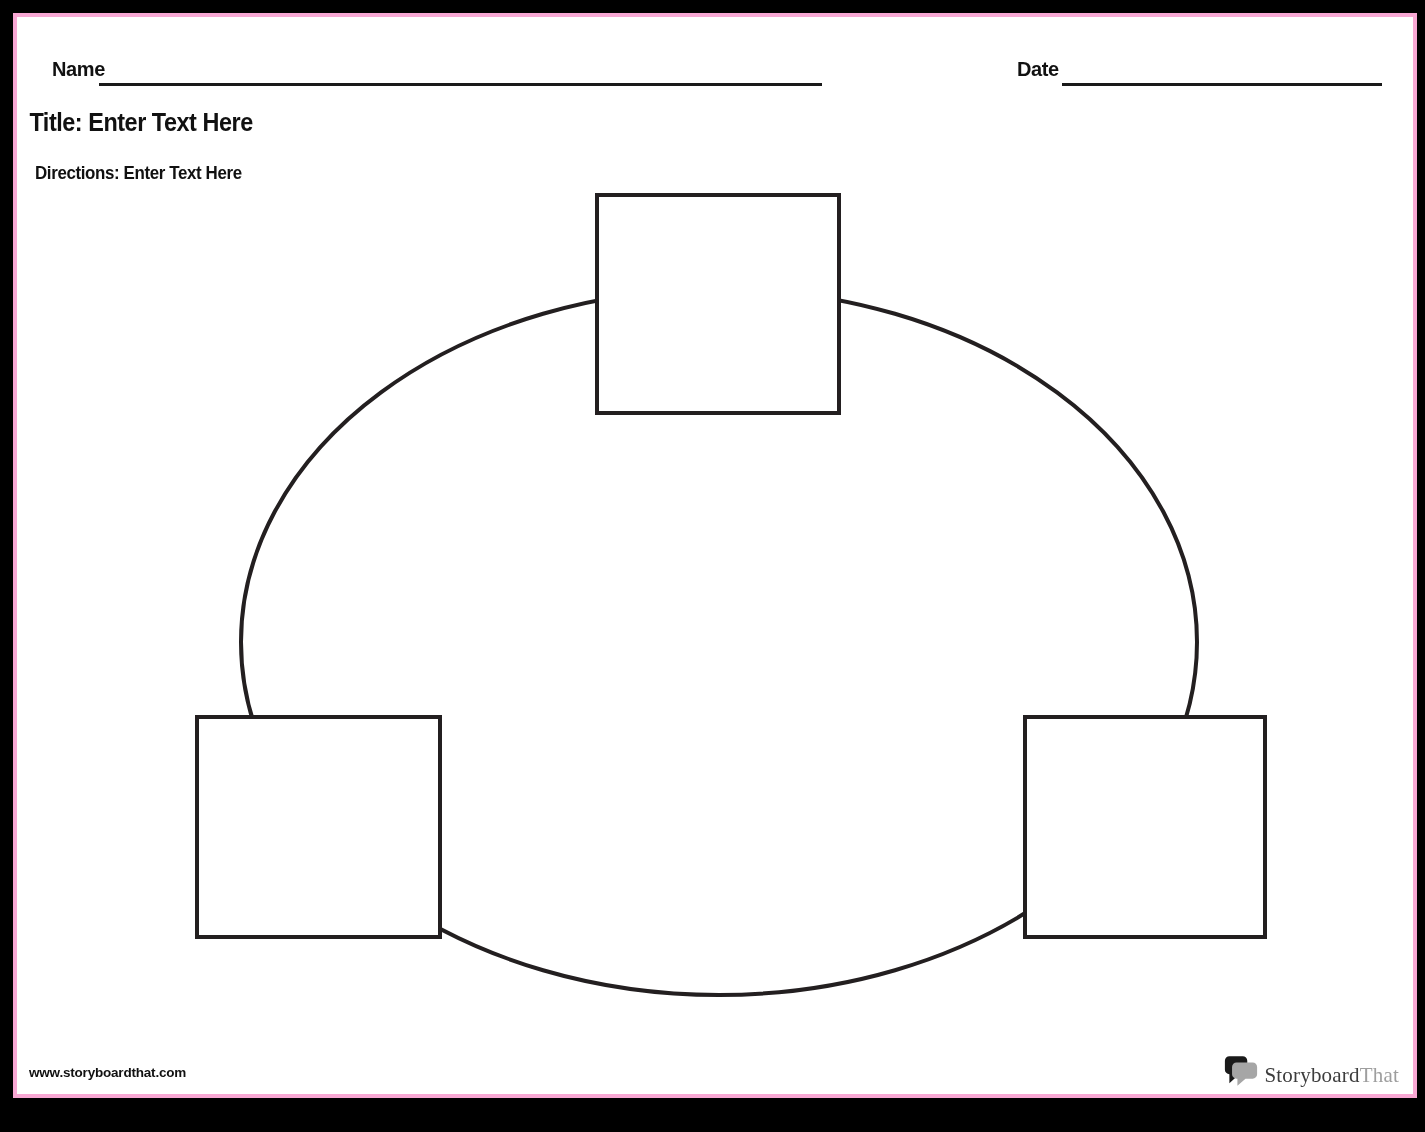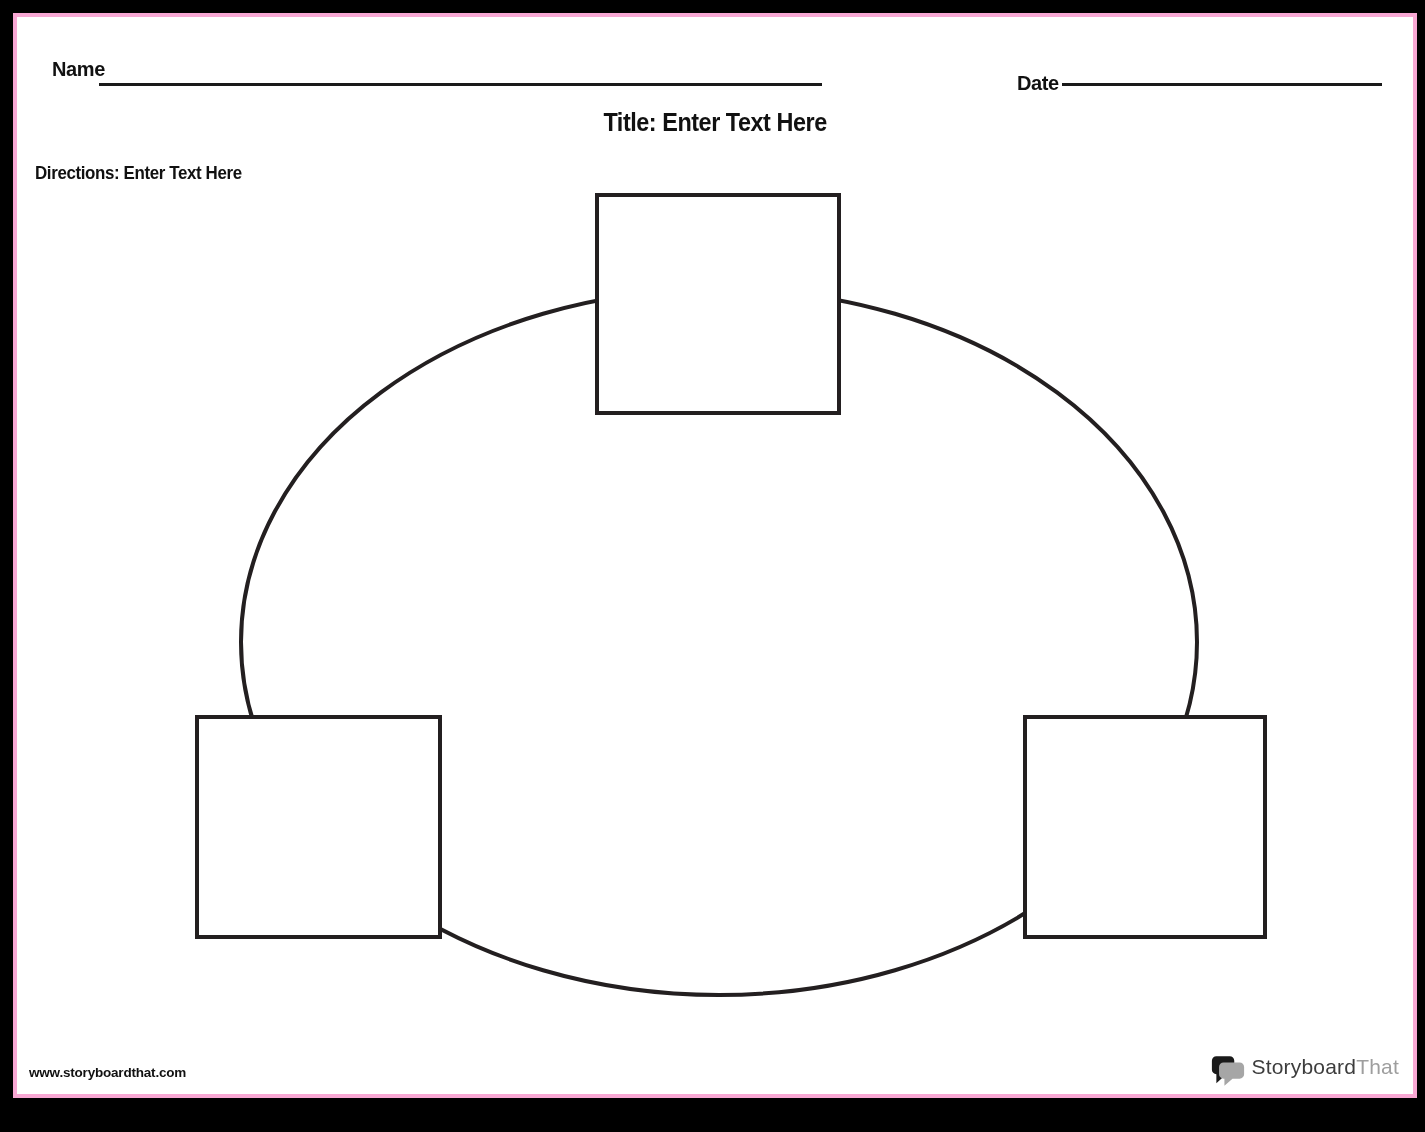--- a/index.html
+++ b/index.html
@@ -23,34 +23,34 @@
     overflow: hidden;
   }
   .bold-label {
     position: absolute;
     color: #111111;
     font-weight: bold;
     letter-spacing: -0.4px;
     white-space: nowrap;
   }
   .name-label { left: 35px; top: 41px; font-size: 20px; }
-  .date-label { left: 1000px; top: 41px; font-size: 20px; margin-top: 14px; }
+  .date-label { left: 1000px; top: 41px; font-size: 20px; }
   .fill-line {
     position: absolute;
     height: 0;
     border-top: 3px solid #1a1a1a;
   }
   .name-line { left: 82px; top: 66px; width: 723px; }
   .date-line { left: 1045px; top: 66px; width: 320px; }
   .title-wrap {
     position: absolute;
     left: 0;
     right: 0;
     top: 90px;
-    text-align: center;
+    text-align: left;
   }
   .title-text {
     display: inline-block;
     font-size: 26px;
     font-weight: bold;
     color: #111111;
     letter-spacing: -0.5px;
     transform: scaleX(0.9);
     transform-origin: center;
     white-space: nowrap;
@@ -79,22 +79,23 @@
     font-size: 13.5px;
     font-weight: bold;
     color: #111111;
     letter-spacing: -0.2px;
   }
   .logo {
     position: absolute;
     right: 14px;
     top: 1038px;
     display: flex;
-    align-items: flex-start;
+    align-items: flex-end;
     gap: 6px;
+    font-family: Liberation Serif, serif;
   }
   .logo-icon { width: 34px; height: 33px; }
   .logo-text {
     font-size: 21px;
     font-weight: 500;
     letter-spacing: 0.2px;
     white-space: nowrap;
   }
 </style>
 </head>

